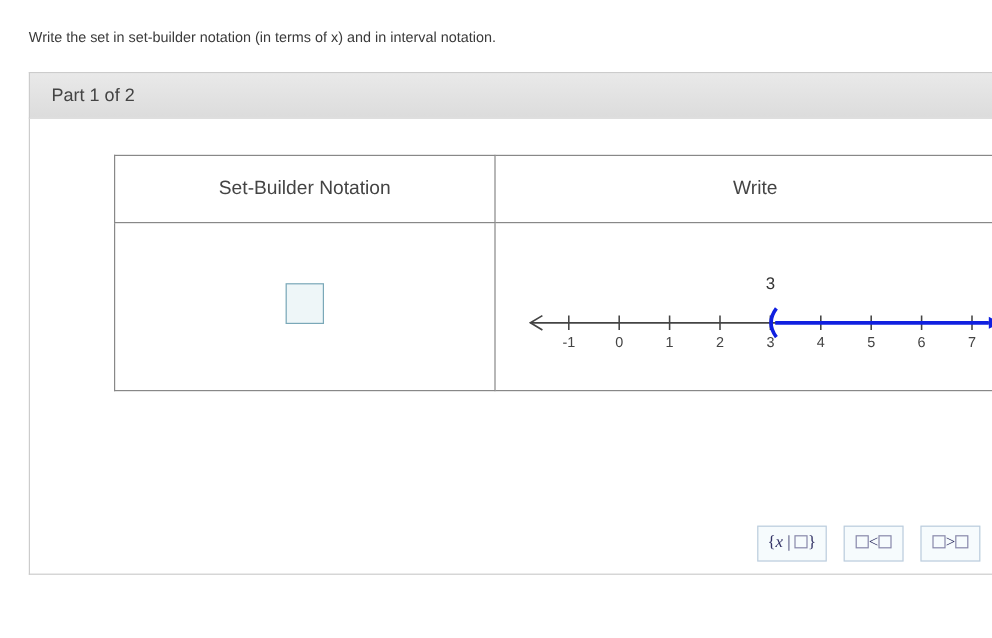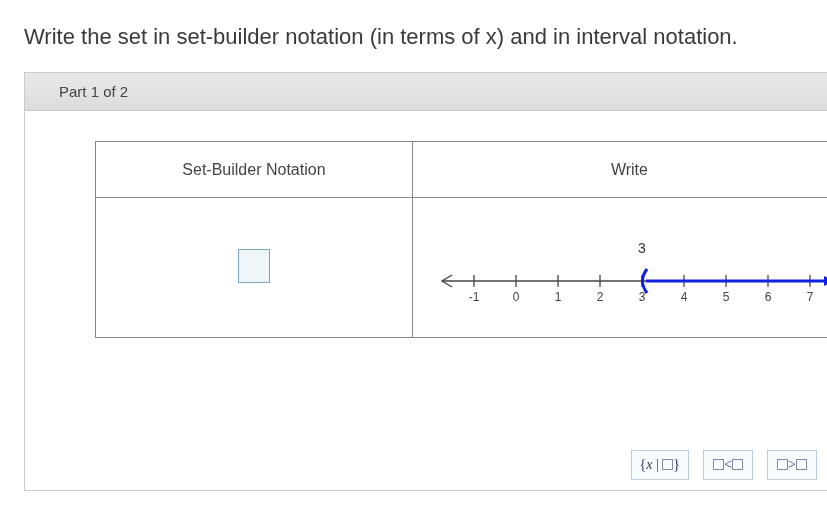--- a/index.html
+++ b/index.html
@@ -11,30 +11,30 @@
     overflow: hidden;
     color: #444;
   }
   .page {
     background: #fff;
     width: 100%;
     min-height: 532px;
     padding: 24px 0 0 24px;
   }
   .prompt {
-    font-size: 22px;
+    font-size: 12px;
     color: #3a3a3a;
     margin-bottom: 22px;
     padding-right: 40px;
   }
   .part-bar {
     background: linear-gradient(#e9e9e9,#dcdcdc);
     border: 1px solid #ccc;
     border-right: none;
-    padding: 10px 34px;
+    padding: 10px 18px;
     font-size: 15px;
     color: #444;
     margin-right: 0;
   }
   .panel {
     border: 1px solid #ccc;
     border-top: none;
     border-right: none;
     background: #fff;
     padding: 30px 0 50px 70px;

